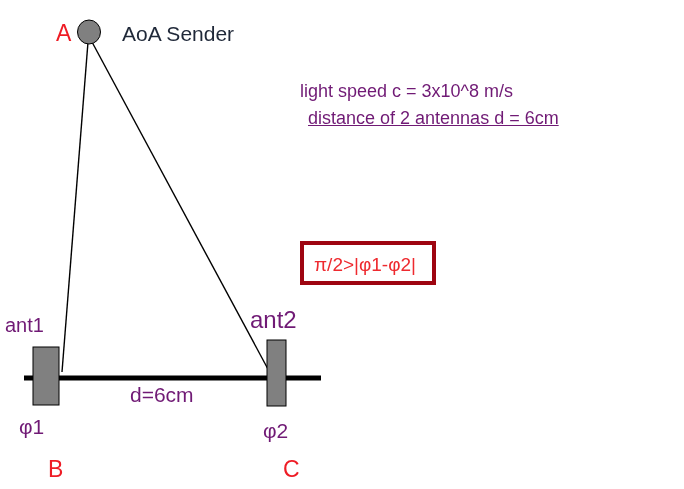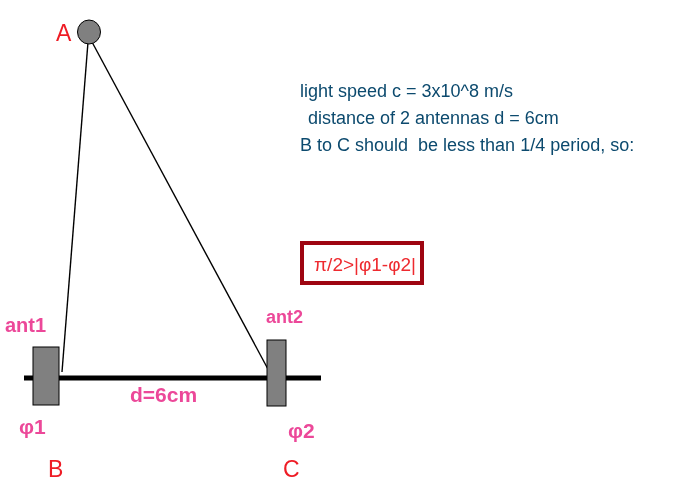--- a/index.html
+++ b/index.html
@@ -31,60 +31,59 @@
     position: absolute;
     white-space: pre;
     line-height: 1;
   }
   .lbl-vertex {
     color: #ee1c25;
     font-size: 23px;
     font-weight: 400;
   }
   .lbl-dark {
-    color: #ec4899;
+    color: #701a75;
     font-size: 21px;
-    font-weight: bold;
   }
   .lbl-title {
     color: #1f2838;
     font-size: 21px;
   }
 
   #label-A   { left: 56px;  top: 22px; }
   #label-B   { left: 48px;  top: 458px; }
   #label-C   { left: 283px; top: 458px; }
   #label-aoa-sender { left: 122px; top: 23px; }
   #label-ant1 { left: 5px;   top: 315px; font-size: 20px; }
-  #label-ant2 { left: 266px; top: 308px; font-size: 18px; }
+  #label-ant2 { left: 250px; top: 308px; font-size: 24px; }
   #label-phi1 { left: 19px;  top: 416px; font-size: 21px; text-align: right; }
-  #label-phi2 { left: 263px; top: 420px; font-size: 21px; margin-left: 25px; }
+  #label-phi2 { left: 263px; top: 420px; font-size: 21px; }
   #label-d    { left: 130px; top: 384px; font-size: 21px; }
 
   
   #notes {
     position: absolute;
     left: 300px;
     top: 78px;
     width: 384px;
-    color: #0c4a6e;
+    color: #701a75;
     font-size: 18px;
   }
   #notes .note-line {
     white-space: pre;
     height: 27px;
     line-height: 27px;
   }
-  #notes .note-line.indent { padding-left: 8px; }
+  #notes .note-line.indent { padding-left: 8px; text-decoration: underline; }
 
   #formula-box {
     position: absolute;
     left: 300px;
     top: 241px;
-    width: 124px;
+    width: 136px;
     height: 44px;
     border: 4px solid #9e0511;
     background: #ffffff;
     box-sizing: border-box;
     padding-left: 24px;
   }
   #formula-text {
     position: absolute;
     left: 10px;
     top: 10px;
@@ -111,32 +110,32 @@
 
     <rect x="267" y="340" width="19" height="66" fill="#808080" stroke="#000000" stroke-width="1"></rect>
 
     <ellipse cx="89" cy="32" rx="11.5" ry="12" fill="#808080" stroke="#000000" stroke-width="1"></ellipse>
   </svg>
 
   <span class="lbl lbl-vertex" id="label-A">A</span>
   <span class="lbl lbl-vertex" id="label-B">B</span>
   <span class="lbl lbl-vertex" id="label-C">C</span>
 
+  <span class="lbl lbl-title" id="label-aoa-sender">AoA Sender</span>
 
   <span class="lbl lbl-dark" id="label-ant1">ant1</span>
   <span class="lbl lbl-dark" id="label-ant2">ant2</span>
 
   <span class="lbl lbl-dark" id="label-phi1">φ1</span>
   <span class="lbl lbl-dark" id="label-phi2">φ2</span>
 
   <span class="lbl lbl-dark" id="label-d">d=6cm</span>
 
   <div id="notes">
     <div class="note-line">light speed c = 3x10^8 m/s</div>
     <div class="note-line indent">distance of 2 antennas d = 6cm</div>
-    <div class="note-line">B to C should  be less than 1/4 period, so:</div>
   </div>
 
   <div id="formula-box">
     <span id="formula-text">π/2&gt;|φ1-φ2|</span>
   </div>
 
 </div>
 
 </body></html>

